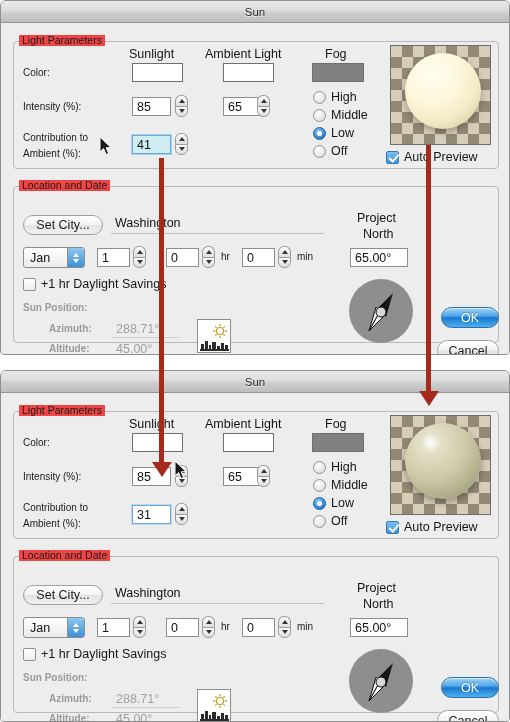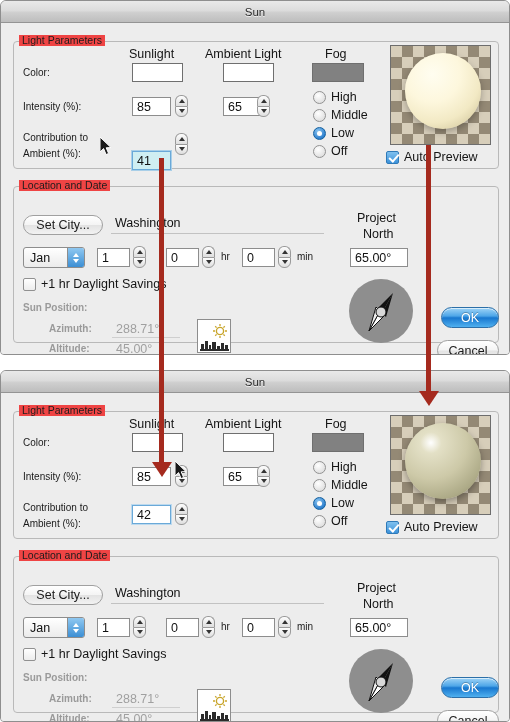--- a/index.html
+++ b/index.html
@@ -220,21 +220,21 @@
           <i></i>
         </div>
       <div class="field" style="left:222px; top:74px; width:39px; height:19px;">65</div>
       <div class="stepper" style="left:256px; top:72px;">
           <i></i>
           <i></i>
         </div>
 
       <div class="lbl" style="left:22px; top:109px;">Contribution to</div>
       <div class="lbl" style="left:22px; top:125px;">Ambient (%):</div>
-      <div class="field sel" style="left:131px; top:128px; width:39px; height:19px;">41</div>
+      <div class="field sel" style="left:131px; top:112px; width:39px; height:19px;">41</div>
       <div class="stepper" style="left:174px; top:110px;">
           <i></i>
           <i></i>
         </div>
 
       <div class="radio" style="left:312px; top:67px;">
         <i class="dot"></i>
         <span>High</span>
       </div>
       <div class="radio" style="left:312px; top:85px;">
@@ -371,21 +371,21 @@
           <i></i>
         </div>
       <div class="field" style="left:222px; top:74px; width:39px; height:19px;">65</div>
       <div class="stepper" style="left:256px; top:72px;">
           <i></i>
           <i></i>
         </div>
 
       <div class="lbl" style="left:22px; top:109px;">Contribution to</div>
       <div class="lbl" style="left:22px; top:125px;">Ambient (%):</div>
-      <div class="field focus" style="left:131px; top:112px; width:39px; height:19px;">42</div>
+      <div class="field focus" style="left:131px; top:112px; width:39px; height:19px;">31</div>
       <div class="stepper" style="left:174px; top:110px;">
           <i></i>
           <i></i>
         </div>
 
       <div class="radio" style="left:312px; top:67px;">
         <i class="dot"></i>
         <span>High</span>
       </div>
       <div class="radio" style="left:312px; top:85px;">

